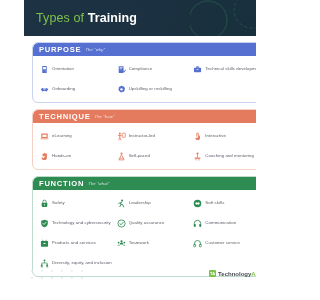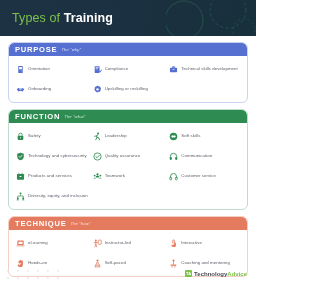--- a/index.html
+++ b/index.html
@@ -2,21 +2,21 @@
 <html><head>
 <meta charset="utf-8">
 <style>
   * { box-sizing: border-box; margin: 0; padding: 0; }
   html, body {
     width: 256px; height: 300px;
     font-family: "Liberation Sans", sans-serif;
     background: #ffffff;
     overflow: hidden;
   }
-  #page { position: relative; width: 256px; height: 288px; background: #fff; }
+  #page { position: relative; width: 256px; height: 288px; background: #fff; margin-left: 24px; }
 
   
   .topbar {
     position: relative;
     height: 36px;
     background: #1b3040;
     background: linear-gradient(110deg, #1d3344 0%, #1b3040 55%, #17303b 100%);
     overflow: hidden;
   }
   .topbar .deco {
@@ -163,20 +163,75 @@
         <div class="cell">
           <svg class="ico" viewBox="0 0 24 24">
             <path d="M12 1.6l2.1 1.5 2.5-.6 1.1 2.3 2.5.9-.3 2.6 1.8 1.9-1.5 2.1.6 2.5-2.3 1.1-.9 2.5-2.6-.3-1.9 1.8-2.1-1.5-2.5.6-1.1-2.3-2.5-.9.3-2.6-1.8-1.9 1.5-2.1-.6-2.5 2.3-1.1.9-2.5 2.6.3z" fill="#5570d0"></path>
             <circle cx="12" cy="11.6" r="3.2" fill="#ffffff"></circle>
           </svg>
           <span class="lbl">Upskilling or reskilling</span>
         </div>
       </div>
     </div>
 
+    <div class="card orange">
+      <div class="card-head">
+        <span class="card-title">TECHNIQUE</span>
+        <span class="card-sub">The "how"</span>
+      </div>
+      <div class="grid">
+        <div class="cell">
+          <svg class="ico" viewBox="0 0 24 24">
+            <rect x="3.5" y="4" width="17" height="12" rx="1.6" fill="#e47a5e"></rect>
+            <rect x="6.6" y="7" width="10.8" height="6" rx="0.8" fill="#ffffff"></rect>
+            <rect x="1" y="17" width="22" height="2.6" rx="1.3" fill="#e47a5e"></rect>
+          </svg>
+          <span class="lbl">eLearning</span>
+        </div>
+        <div class="cell">
+          <svg class="ico" viewBox="0 0 24 24">
+            <circle cx="7.5" cy="3.8" r="2.6" fill="#e47a5e"></circle>
+            <path d="M7.5 7v7M3.5 9.5h8M5 21l2.5-7 2.5 7" fill="none" stroke="#e47a5e" stroke-width="2.1" stroke-linecap="round"></path>
+            <rect x="14" y="3" width="8" height="11" rx="1.2" fill="none" stroke="#e47a5e" stroke-width="2"></rect>
+          </svg>
+          <span class="lbl">Instructor-led</span>
+        </div>
+        <div class="cell">
+          <svg class="ico" viewBox="0 0 24 24">
+            <path d="M10 11V4.5a2.2 2.2 0 014.4 0V13" fill="none" stroke="#e47a5e" stroke-width="2.2" stroke-linecap="round"></path>
+            <path d="M14.4 13v-1.5a2 2 0 014 0V17a4.5 4.5 0 01-4.5 4.5h-2.4a4 4 0 01-3.2-1.6L6 16.5l1.6-1.6 2.4 1.6" fill="#e47a5e"></path>
+          </svg>
+          <span class="lbl">Interactive</span>
+        </div>
+        <div class="cell">
+          <svg class="ico" viewBox="0 0 24 24">
+            <path d="M7 12V6a1.9 1.9 0 013.8 0v5M10.8 11V4.2a1.9 1.9 0 013.8 0V11M14.6 11V6a1.9 1.9 0 013.8 0v8.5a7 7 0 01-7 7h-1.6a5 5 0 01-4.2-2.2L4 16l2-1.8 3 2.4" fill="#e47a5e"></path>
+          </svg>
+          <span class="lbl">Hands-on</span>
+        </div>
+        <div class="cell">
+          <svg class="ico" viewBox="0 0 24 24">
+            <circle cx="12" cy="4" r="2.8" fill="#e47a5e"></circle>
+            <path d="M12 7.2L5 21h14z" fill="none" stroke="#e47a5e" stroke-width="2.1" stroke-linejoin="round"></path>
+            <path d="M7.5 16.5h9" stroke="#e47a5e" stroke-width="2" stroke-linecap="round"></path>
+          </svg>
+          <span class="lbl">Self-paced</span>
+        </div>
+        <div class="cell">
+          <svg class="ico" viewBox="0 0 24 24">
+            <circle cx="12" cy="4" r="2.8" fill="#e47a5e"></circle>
+            <path d="M12 7v7" stroke="#e47a5e" stroke-width="2.2" stroke-linecap="round"></path>
+            <rect x="4" y="14.5" width="16" height="3.2" rx="1.6" fill="#e47a5e"></rect>
+            <path d="M8 18.5v3M16 18.5v3" stroke="#e47a5e" stroke-width="2.1" stroke-linecap="round"></path>
+          </svg>
+          <span class="lbl">Coaching and mentoring</span>
+        </div>
+      </div>
+    </div>
+
     <div class="card green">
       <div class="card-head">
         <span class="card-title">FUNCTION</span>
         <span class="card-sub">The "what"</span>
       </div>
       <div class="grid">
         <div class="cell">
           <svg class="ico" viewBox="0 0 24 24">
             <path d="M7.5 10V7.5a4.5 4.5 0 019 0V10" fill="none" stroke="#2e8b52" stroke-width="2.2"></path>
             <rect x="4.5" y="10" width="15" height="11" rx="2.2" fill="#2e8b52"></rect>
@@ -252,75 +307,20 @@
         </div>
         <div class="cell">
           <svg class="ico" viewBox="0 0 24 24">
             <circle cx="12" cy="3.6" r="2.6" fill="#2e8b52"></circle>
             <path d="M12 6.6v4M4.8 14v-3.4h14.4V14" fill="none" stroke="#2e8b52" stroke-width="1.8"></path>
             <circle cx="4.8" cy="16.6" r="2.6" fill="#2e8b52"></circle>
             <circle cx="19.2" cy="16.6" r="2.6" fill="#2e8b52"></circle>
             <path d="M1.2 22a3.8 3.8 0 017.2 0zM15.6 22a3.8 3.8 0 017.2 0z" fill="#2e8b52"></path>
           </svg>
           <span class="lbl">Diversity, equity, and inclusion</span>
-        </div>
-      </div>
-    </div>
-
-    <div class="card orange">
-      <div class="card-head">
-        <span class="card-title">TECHNIQUE</span>
-        <span class="card-sub">The "how"</span>
-      </div>
-      <div class="grid">
-        <div class="cell">
-          <svg class="ico" viewBox="0 0 24 24">
-            <rect x="3.5" y="4" width="17" height="12" rx="1.6" fill="#e47a5e"></rect>
-            <rect x="6.6" y="7" width="10.8" height="6" rx="0.8" fill="#ffffff"></rect>
-            <rect x="1" y="17" width="22" height="2.6" rx="1.3" fill="#e47a5e"></rect>
-          </svg>
-          <span class="lbl">eLearning</span>
-        </div>
-        <div class="cell">
-          <svg class="ico" viewBox="0 0 24 24">
-            <circle cx="7.5" cy="3.8" r="2.6" fill="#e47a5e"></circle>
-            <path d="M7.5 7v7M3.5 9.5h8M5 21l2.5-7 2.5 7" fill="none" stroke="#e47a5e" stroke-width="2.1" stroke-linecap="round"></path>
-            <rect x="14" y="3" width="8" height="11" rx="1.2" fill="none" stroke="#e47a5e" stroke-width="2"></rect>
-          </svg>
-          <span class="lbl">Instructor-led</span>
-        </div>
-        <div class="cell">
-          <svg class="ico" viewBox="0 0 24 24">
-            <path d="M10 11V4.5a2.2 2.2 0 014.4 0V13" fill="none" stroke="#e47a5e" stroke-width="2.2" stroke-linecap="round"></path>
-            <path d="M14.4 13v-1.5a2 2 0 014 0V17a4.5 4.5 0 01-4.5 4.5h-2.4a4 4 0 01-3.2-1.6L6 16.5l1.6-1.6 2.4 1.6" fill="#e47a5e"></path>
-          </svg>
-          <span class="lbl">Interactive</span>
-        </div>
-        <div class="cell">
-          <svg class="ico" viewBox="0 0 24 24">
-            <path d="M7 12V6a1.9 1.9 0 013.8 0v5M10.8 11V4.2a1.9 1.9 0 013.8 0V11M14.6 11V6a1.9 1.9 0 013.8 0v8.5a7 7 0 01-7 7h-1.6a5 5 0 01-4.2-2.2L4 16l2-1.8 3 2.4" fill="#e47a5e"></path>
-          </svg>
-          <span class="lbl">Hands-on</span>
-        </div>
-        <div class="cell">
-          <svg class="ico" viewBox="0 0 24 24">
-            <circle cx="12" cy="4" r="2.8" fill="#e47a5e"></circle>
-            <path d="M12 7.2L5 21h14z" fill="none" stroke="#e47a5e" stroke-width="2.1" stroke-linejoin="round"></path>
-            <path d="M7.5 16.5h9" stroke="#e47a5e" stroke-width="2" stroke-linecap="round"></path>
-          </svg>
-          <span class="lbl">Self-paced</span>
-        </div>
-        <div class="cell">
-          <svg class="ico" viewBox="0 0 24 24">
-            <circle cx="12" cy="4" r="2.8" fill="#e47a5e"></circle>
-            <path d="M12 7v7" stroke="#e47a5e" stroke-width="2.2" stroke-linecap="round"></path>
-            <rect x="4" y="14.5" width="16" height="3.2" rx="1.6" fill="#e47a5e"></rect>
-            <path d="M8 18.5v3M16 18.5v3" stroke="#e47a5e" stroke-width="2.1" stroke-linecap="round"></path>
-          </svg>
-          <span class="lbl">Coaching and mentoring</span>
         </div>
       </div>
     </div>
 
   </div>
 
   <div class="footer">
     <svg class="dots" viewBox="0 0 62 11">
       <g fill="#e9e9ef">
         <rect x="0" y="0" width="1.7" height="1.7"></rect>

